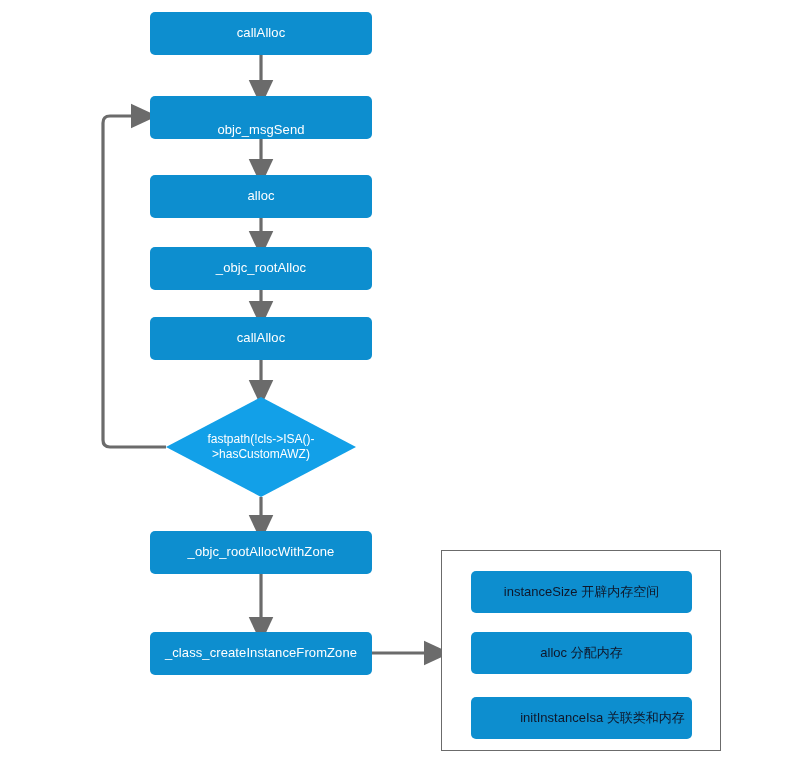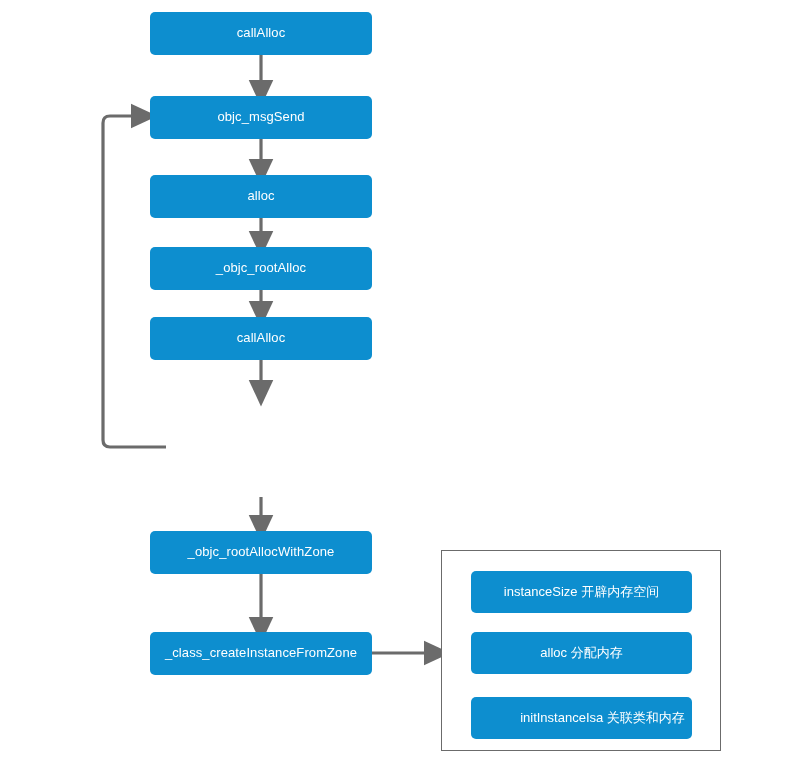--- a/index.html
+++ b/index.html
@@ -81,21 +81,21 @@
     background: #ffffff;
     box-sizing: border-box;
   }
   .panel-node {
     position: absolute;
     left: 29px;
     width: 221px;
     height: 42px;
     background: #0d8ecf;
     border-radius: 5px;
-    color: #ffffff;
+    color: #0f172a;
     display: flex;
     align-items: center;
     justify-content: center;
     font-size: 13px;
     box-sizing: border-box;
     white-space: nowrap;
   }
   
   #edges {
     position: absolute;
@@ -134,36 +134,42 @@
 
     <line x1="261" y1="574" x2="261" y2="630" stroke="#6b6b6b" stroke-width="3.2" marker-end="url(#arrowhead)"></line>
 
     <line x1="372" y1="653" x2="437" y2="653" stroke="#6b6b6b" stroke-width="3.2" marker-end="url(#arrowhead)"></line>
   </svg>
 
   <div class="node" style="left:150px; top:12px; width:222px; height:43px;">
     <span class="node-label">callAlloc</span>
   </div>
 
-  <div class="node" style="left:150px; top:96px; width:222px; height:43px;">
+  <div class="node" style="left:150px; top:96px; width:222px; height:43px;align-items:flex-end;">
     <span class="node-label">objc_msgSend</span>
   </div>
 
   <div class="node" style="left:150px; top:175px; width:222px; height:43px;">
     <span class="node-label">alloc</span>
   </div>
 
   <div class="node" style="left:150px; top:247px; width:222px; height:43px;">
     <span class="node-label">_objc_rootAlloc</span>
   </div>
 
   <div class="node" style="left:150px; top:317px; width:222px; height:43px;">
     <span class="node-label">callAlloc</span>
   </div>
 
+  <div class="diamond-wrap">
+    <svg class="diamond-shape" viewBox="0 0 190 100" preserveAspectRatio="none" xmlns="http://www.w3.org/2000/svg">
+      <polygon points="95,0 190,50 95,100 0,50" fill="#12a0e8"></polygon>
+    </svg>
+    <div class="diamond-text">fastpath(!cls-&gt;ISA()-&gt;hasCustomAWZ)</div>
+  </div>
 
   <div class="node" style="left:150px; top:531px; width:222px; height:43px;align-items:center;">
     <span class="node-label">_objc_rootAllocWithZone</span>
   </div>
 
   <div class="node" style="left:150px; top:632px; width:222px; height:43px;">
     <span class="node-label">_class_createInstanceFromZone</span>
   </div>
 
   <div class="panel">

